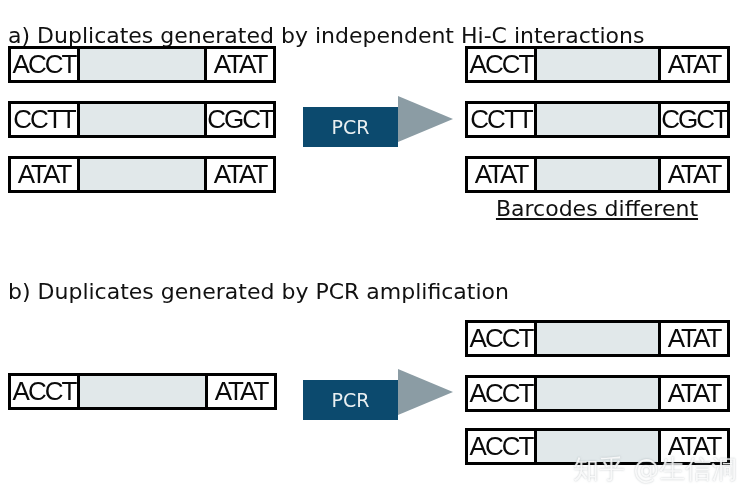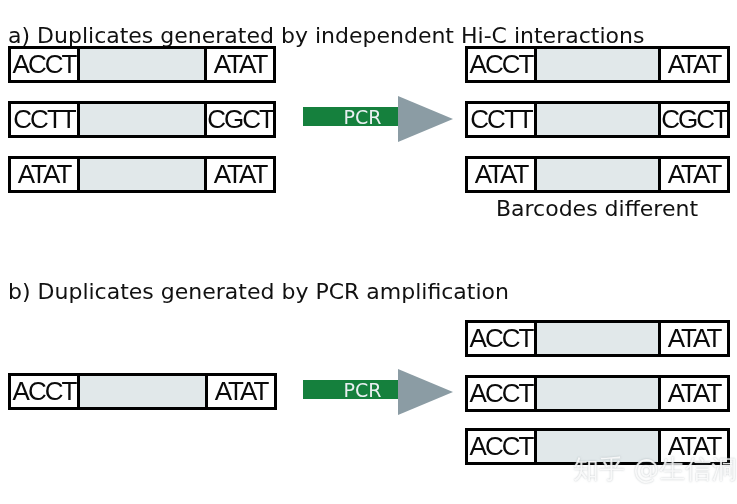--- a/index.html
+++ b/index.html
@@ -43,26 +43,25 @@
   .bc.left  { border-right: 3px solid #000000; }
   .bc.right { border-left: 3px solid #000000; }
   .mid {
     flex: 1;
     background: #e1e8ea;
   }
   .arrow { position: absolute; width: 150px; height: 46px; }
   .arrow-body {
     position: absolute;
     left: 0; top: 11px;
-    width: 95px; height: 19px;
-    background: #15803d;
+    width: 95px; height: 40px;
+    background: #0c4a6e;
     display: flex;
     align-items: center;
     justify-content: center;
-    padding-left: 12px;
   }
   .arrow-body span {
     color: #e9eff1;
     font-size: 19px;
     font-family: "DejaVu Sans", sans-serif;
   }
   .arrow-head {
     position: absolute;
     left: 95px; top: 0;
     width: 0; height: 0;
@@ -130,21 +129,21 @@
     <div class="bc left">CCTT</div>
     <div class="mid"></div>
     <div class="bc right">CGCT</div>
   </div>
   <div class="fragment" style="left:465px; top:156px; width:265px;">
     <div class="bc left">ATAT</div>
     <div class="mid"></div>
     <div class="bc right">ATAT</div>
   </div>
 
-  <div class="caption" style="left:463px; top:196px;">Barcodes different</div>
+  <div class="caption" style="left:463px; top:196px;text-decoration:underline;">Barcodes different</div>
 
   <div class="title" style="top:259px;">b) Duplicates generated by PCR amplification</div>
 
   <div class="fragment" style="left:8px; top:373px; width:269px;">
     <div class="bc left">ACCT</div>
     <div class="mid"></div>
     <div class="bc right">ATAT</div>
   </div>
 
   <div class="arrow" style="left:303px; top:369px;">

